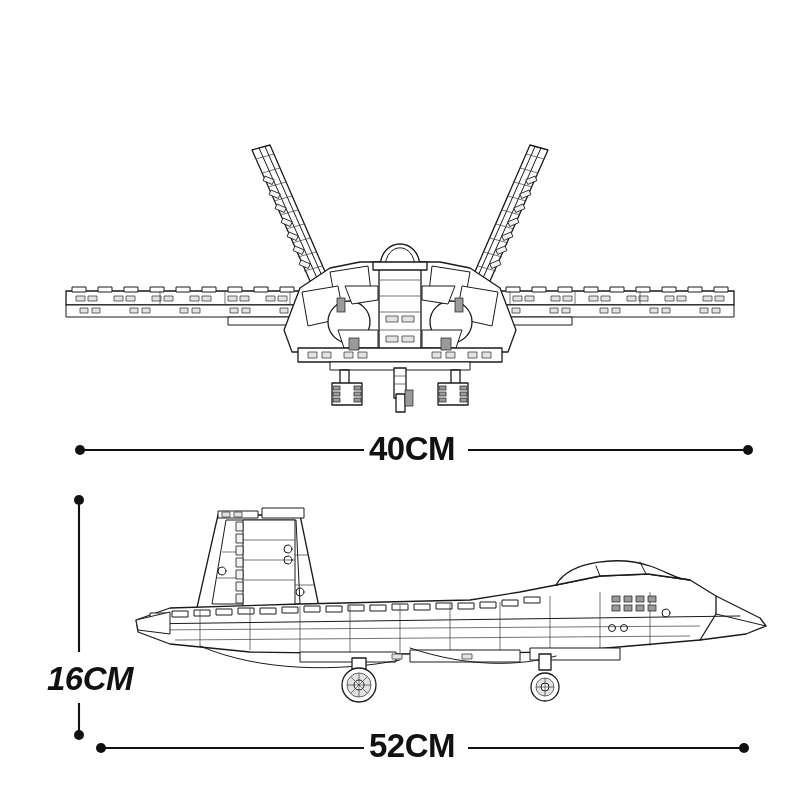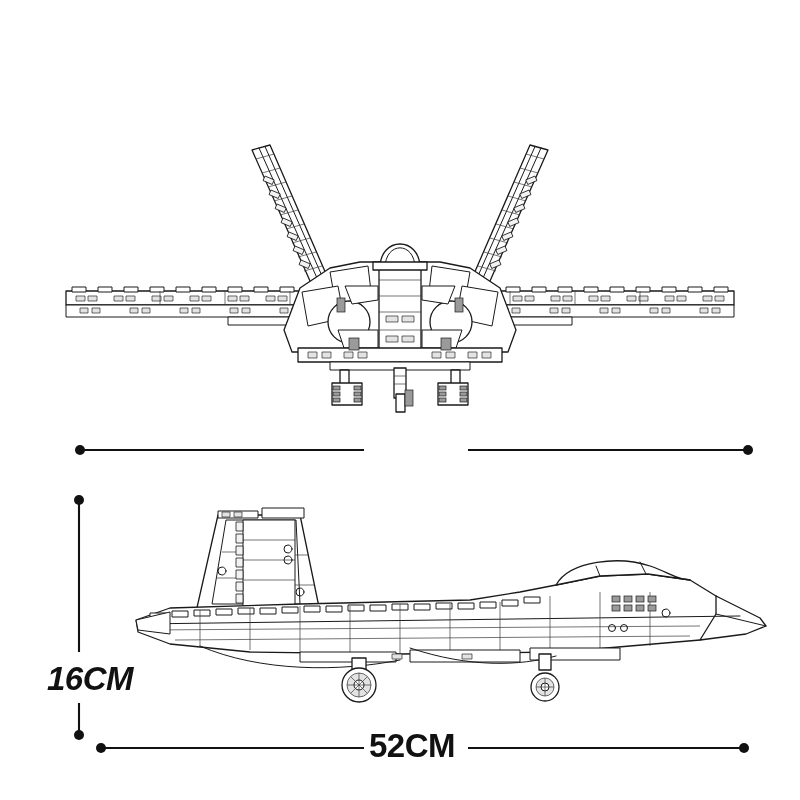--- a/index.html
+++ b/index.html
@@ -446,18 +446,19 @@
     </g>
 
     <g>
       <line class="dimline" x1="79" y1="500" x2="79" y2="652"></line>
       <line class="dimline" x1="79" y1="703" x2="79" y2="735"></line>
       <circle class="dimdot" cx="79" cy="500" r="5"></circle>
       <circle class="dimdot" cx="79" cy="735" r="5"></circle>
     </g>
   </svg>
 
+  <div class="dim-label" id="label-40cm">40CM</div>
 
   <div class="dim-label" id="label-52cm">52CM</div>
 
   <div class="dim-label" id="label-16cm">16CM</div>
 
 </div>
 
 </body></html>

